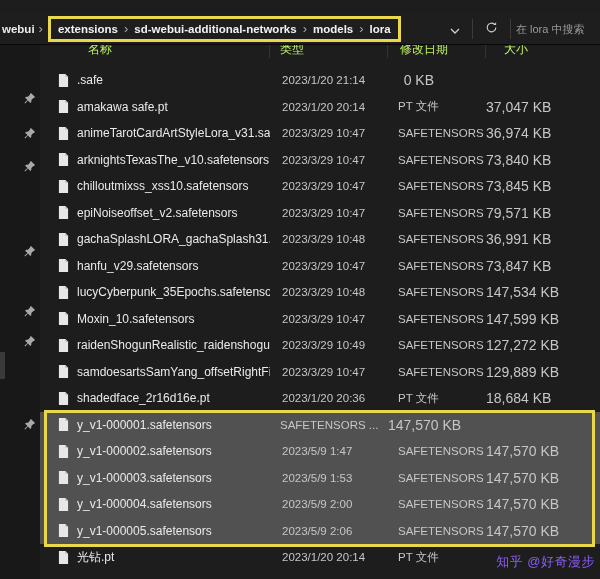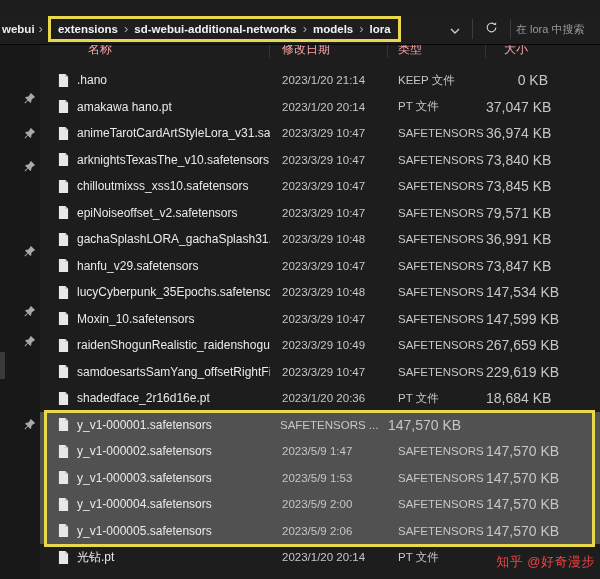--- a/index.html
+++ b/index.html
@@ -22,21 +22,21 @@
   .search-input::placeholder{color:#9a9a9a;}
 
   
   .sidebar{position:absolute;top:32px;left:0;width:40px;bottom:0;background:#181818;}
   .pin{position:absolute;left:23px;width:13px;height:13px;}
   .sidebar-scroll{position:absolute;left:0;top:320px;width:5px;height:27px;background:#3a3a3a;}
 
   
   .main{position:absolute;top:32px;left:40px;right:0;bottom:0;background:#1d1d1d;}
   .header-row{display:grid;grid-template-columns:230px 118px 98px 1fr;height:35px;align-items:center;
-              color:#fca5a5;font-size:12px;}
+              color:#bef264;font-size:12px;}
   .hcell{position:relative;height:100%;display:flex;align-items:center;white-space:nowrap;}
   .hcell.name{padding-left:48px;}
   .hcell.date{padding-left:12px;}
   .hcell.type{padding-left:10px;}
   .hcell.size{justify-content:flex-end;padding-right:72px;}
   .hcell:not(.size)::after{content:"";position:absolute;right:0;top:9px;bottom:9px;width:1px;background:#333;}
 
   .rows{position:absolute;top:35px;left:0;right:0;}
   .row{display:grid;grid-template-columns:230px 118px 98px 1fr;height:26.5px;align-items:center;}
   .row.selected{background:#515151;}
@@ -44,21 +44,21 @@
   .cell.name{display:flex;align-items:center;padding-left:18px;gap:8px;}
   .fname{font-size:12px;color:#eaeaea;}
   .cell.date{font-size:11.5px;color:#c6c6c6;padding-left:12px;}
   .cell.type{font-size:11.5px;color:#c6c6c6;padding-left:10px;}
   .cell.size{font-size:14px;color:#c6c6c6;text-align:right;padding-right:52px;}
   .file-icon{display:inline-flex;flex:0 0 auto;}
 
   
   .annotation-box{position:absolute;left:44px;top:410px;width:551px;height:137px;
                   border:3px solid #e9d84b;box-sizing:border-box;pointer-events:none;z-index:3;}
-  .watermark{position:absolute;right:5px;bottom:8px;font-size:13px;color:#ef4444;
+  .watermark{position:absolute;right:5px;bottom:8px;font-size:13px;color:#8b5cf6;
              letter-spacing:.5px;z-index:4;}
 </style>
 </head>
 <body>
 
 <div id="screen">
 
   <div class="topbar">
     <span class="root-crumb">webui</span>
     <span class="bc-sep">›</span>
@@ -114,48 +114,47 @@
           <path d="M9.8 1.2l5 5-1.3 1.3-.7-.2-2.5 2.6-.1 2.3-1.2 1.2-2.9-2.9-3.4 3.7-.9-.9 3.7-3.4L2.6 7l1.2-1.2 2.3-.1 2.6-2.5-.2-.7z" fill="#a9a9a9"></path>
         </svg></div>
       <div class="pin" style="top: 385px;"><svg viewBox="0 0 16 16" width="13" height="13">
           <path d="M9.8 1.2l5 5-1.3 1.3-.7-.2-2.5 2.6-.1 2.3-1.2 1.2-2.9-2.9-3.4 3.7-.9-.9 3.7-3.4L2.6 7l1.2-1.2 2.3-.1 2.6-2.5-.2-.7z" fill="#a9a9a9"></path>
         </svg></div>
     </div>
 
   <div class="main">
     <div class="header-row">
       <div class="hcell name">名称</div>
+      <div class="hcell type">类型</div>
       <div class="hcell date">修改日期</div>
-      <div class="hcell type">类型</div>
       <div class="hcell size">大小</div>
     </div>
     <div class="rows">
         <div class="row">
     <div class="cell name">
       <span class="file-icon">
         <svg viewBox="0 0 12 14" width="11" height="13">
           <path d="M1 0h7l3 3v11H1z" fill="#e7e7e7"></path>
           <path d="M8 0l3 3H8z" fill="#b5b5b5"></path>
         </svg>
       </span>
-      <span class="fname">.hano</span>
+      <span class="fname">.safe</span>
     </div>
     <div class="cell date">2023/1/20 21:14</div>
-    <div class="cell type">KEEP 文件</div>
     <div class="cell size">0 KB</div>
   </div>
         <div class="row">
     <div class="cell name">
       <span class="file-icon">
         <svg viewBox="0 0 12 14" width="11" height="13">
           <path d="M1 0h7l3 3v11H1z" fill="#e7e7e7"></path>
           <path d="M8 0l3 3H8z" fill="#b5b5b5"></path>
         </svg>
       </span>
-      <span class="fname">amakawa hano.pt</span>
+      <span class="fname">amakawa safe.pt</span>
     </div>
     <div class="cell date">2023/1/20 20:14</div>
     <div class="cell type">PT 文件</div>
     <div class="cell size">37,047 KB</div>
   </div>
         <div class="row">
     <div class="cell name">
       <span class="file-icon">
         <svg viewBox="0 0 12 14" width="11" height="13">
           <path d="M1 0h7l3 3v11H1z" fill="#e7e7e7"></path>
@@ -271,35 +270,35 @@
       <span class="file-icon">
         <svg viewBox="0 0 12 14" width="11" height="13">
           <path d="M1 0h7l3 3v11H1z" fill="#e7e7e7"></path>
           <path d="M8 0l3 3H8z" fill="#b5b5b5"></path>
         </svg>
       </span>
       <span class="fname">raidenShogunRealistic_raidenshogun...</span>
     </div>
     <div class="cell date">2023/3/29 10:49</div>
     <div class="cell type">SAFETENSORS ...</div>
-    <div class="cell size">267,659 KB</div>
+    <div class="cell size">127,272 KB</div>
   </div>
         <div class="row">
     <div class="cell name">
       <span class="file-icon">
         <svg viewBox="0 0 12 14" width="11" height="13">
           <path d="M1 0h7l3 3v11H1z" fill="#e7e7e7"></path>
           <path d="M8 0l3 3H8z" fill="#b5b5b5"></path>
         </svg>
       </span>
       <span class="fname">samdoesartsSamYang_offsetRightFile...</span>
     </div>
     <div class="cell date">2023/3/29 10:47</div>
     <div class="cell type">SAFETENSORS ...</div>
-    <div class="cell size">229,619 KB</div>
+    <div class="cell size">129,889 KB</div>
   </div>
         <div class="row">
     <div class="cell name">
       <span class="file-icon">
         <svg viewBox="0 0 12 14" width="11" height="13">
           <path d="M1 0h7l3 3v11H1z" fill="#e7e7e7"></path>
           <path d="M8 0l3 3H8z" fill="#b5b5b5"></path>
         </svg>
       </span>
       <span class="fname">shadedface_2r16d16e.pt</span>

